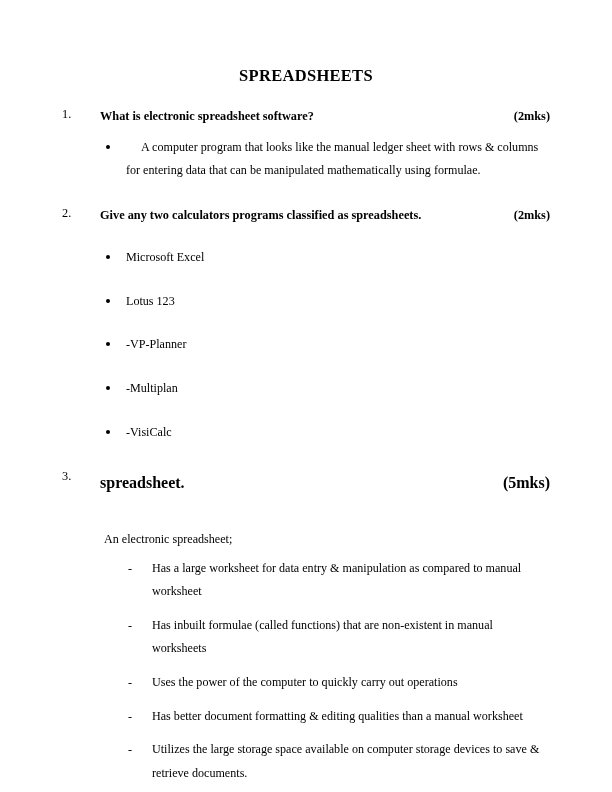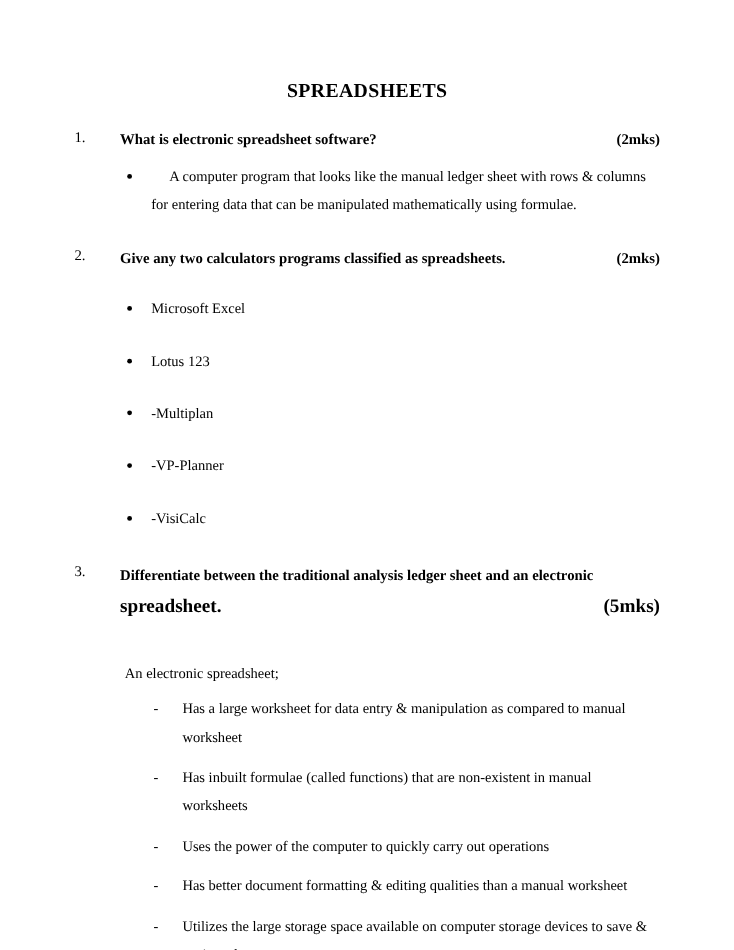--- a/index.html
+++ b/index.html
@@ -160,38 +160,37 @@
         <li>
           <span class="bullet-dot"></span>
           <span>Microsoft Excel</span>
         </li>
         <li>
           <span class="bullet-dot"></span>
           <span>Lotus 123</span>
         </li>
         <li>
           <span class="bullet-dot"></span>
+          <span>-VP-Planner</span>
+        </li>
+        <li>
+          <span class="bullet-dot"></span>
           <span>-Multiplan</span>
-        </li>
-        <li>
-          <span class="bullet-dot"></span>
-          <span>-VP-Planner</span>
         </li>
         <li>
           <span class="bullet-dot"></span>
           <span>-VisiCalc</span>
         </li>
       </ul>
     </div>
   </div>
 
   <div class="qrow">
     <div class="qnum">3.</div>
     <div class="qbody">
-      <div class="q3line1">Differentiate between the traditional analysis ledger sheet and an electronic</div>
       <div class="q3line2">
         <span>spreadsheet.</span>
         <span class="marks">(5mks)</span>
       </div>
     </div>
   </div>
 
   <div class="intro-line">An electronic spreadsheet;</div>
 
   <ul class="dashes">

